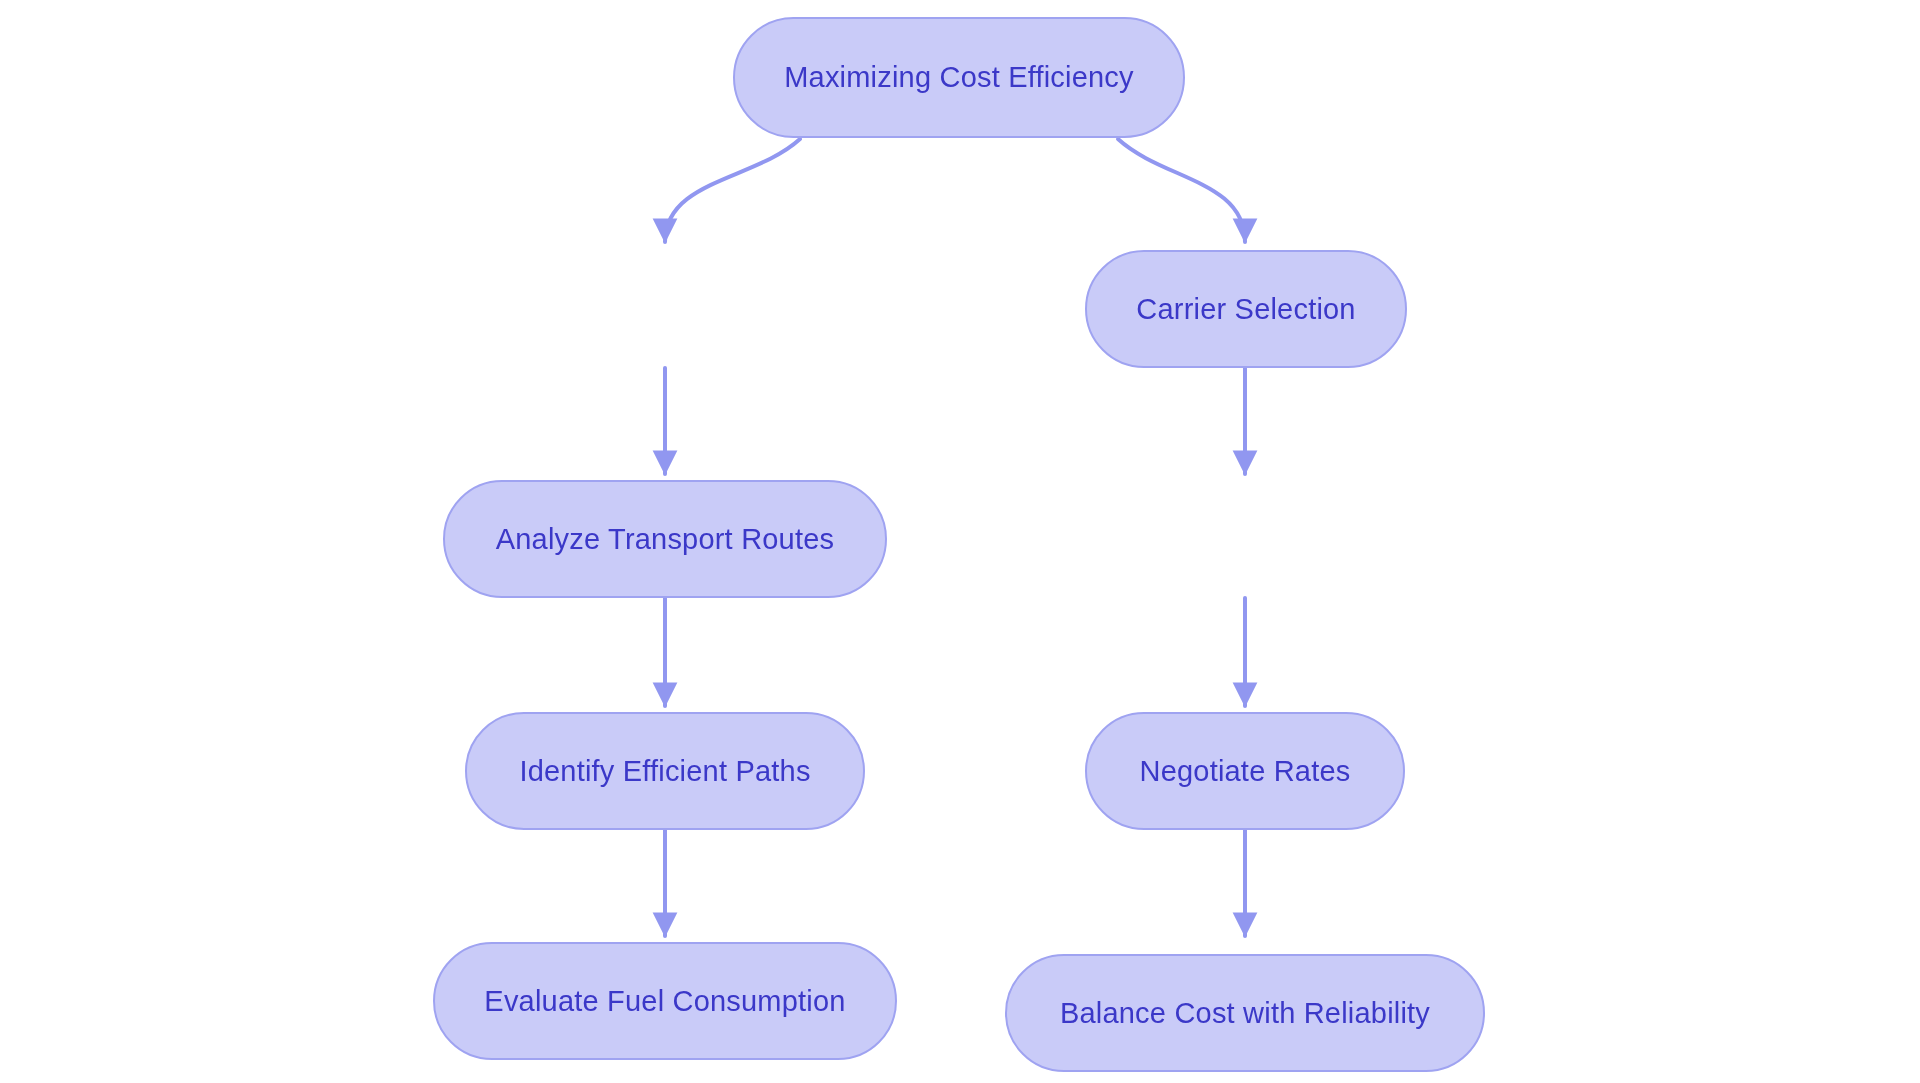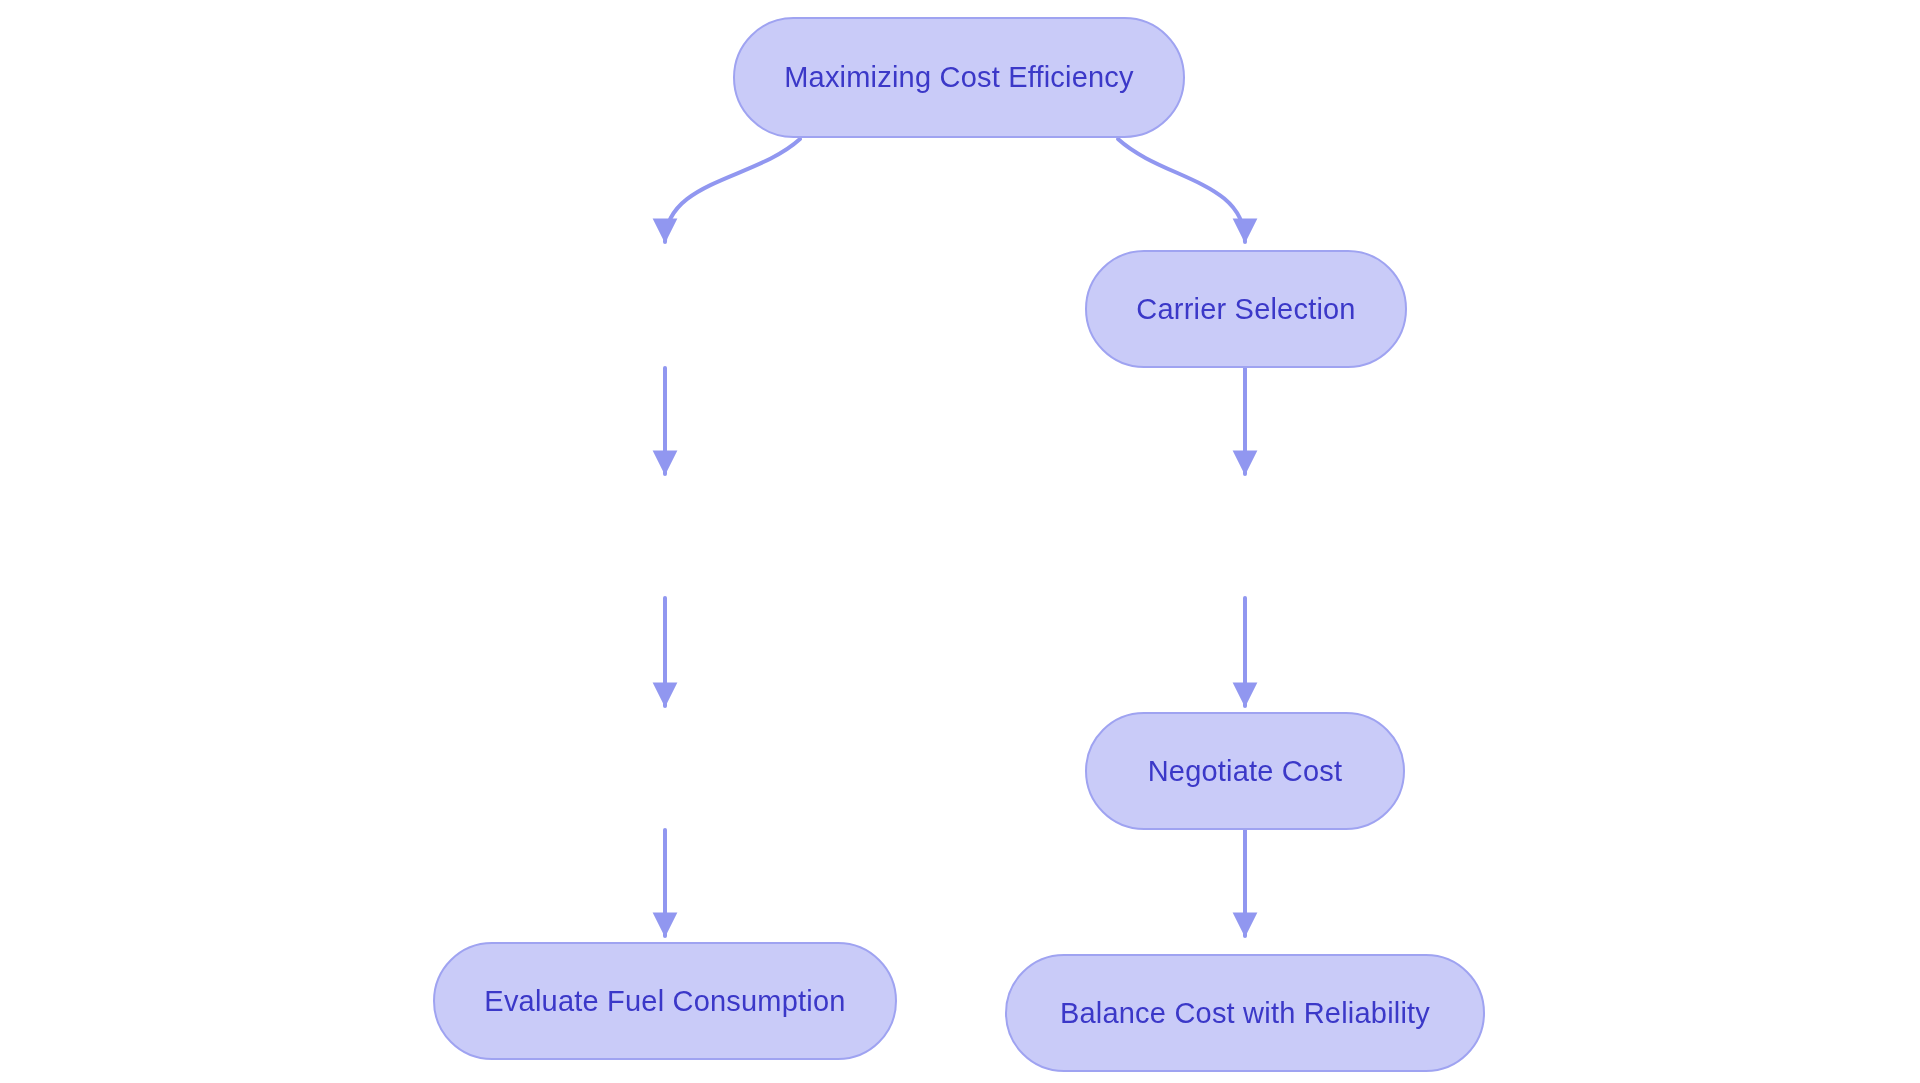--- a/index.html
+++ b/index.html
@@ -61,22 +61,24 @@
     <path class="edge" d="M 1245 598 L 1245 706" marker-end="url(#arrowhead)"></path>
     <path class="edge" d="M 665 830 L 665 936" marker-end="url(#arrowhead)"></path>
     <path class="edge" d="M 1245 830 L 1245 936" marker-end="url(#arrowhead)"></path>
   </svg>
 
   <div class="node" id="n-root">Maximizing Cost Efficiency</div>
 
 
   <div class="node" id="n-carrier">Carrier Selection</div>
 
+  <div class="node" id="n-analyze">Analyze Transport Routes</div>
 
 
+  <div class="node" id="n-identify">Identify Efficient Paths</div>
 
-  <div class="node" id="n-negotiate">Negotiate Cost</div>
+  <div class="node" id="n-negotiate">Negotiate Rates</div>
 
   <div class="node" id="n-minimize">Evaluate Fuel Consumption</div>
 
   <div class="node" id="n-balance">Balance Cost with Reliability</div>
 
 </div>
 
 </body></html>

